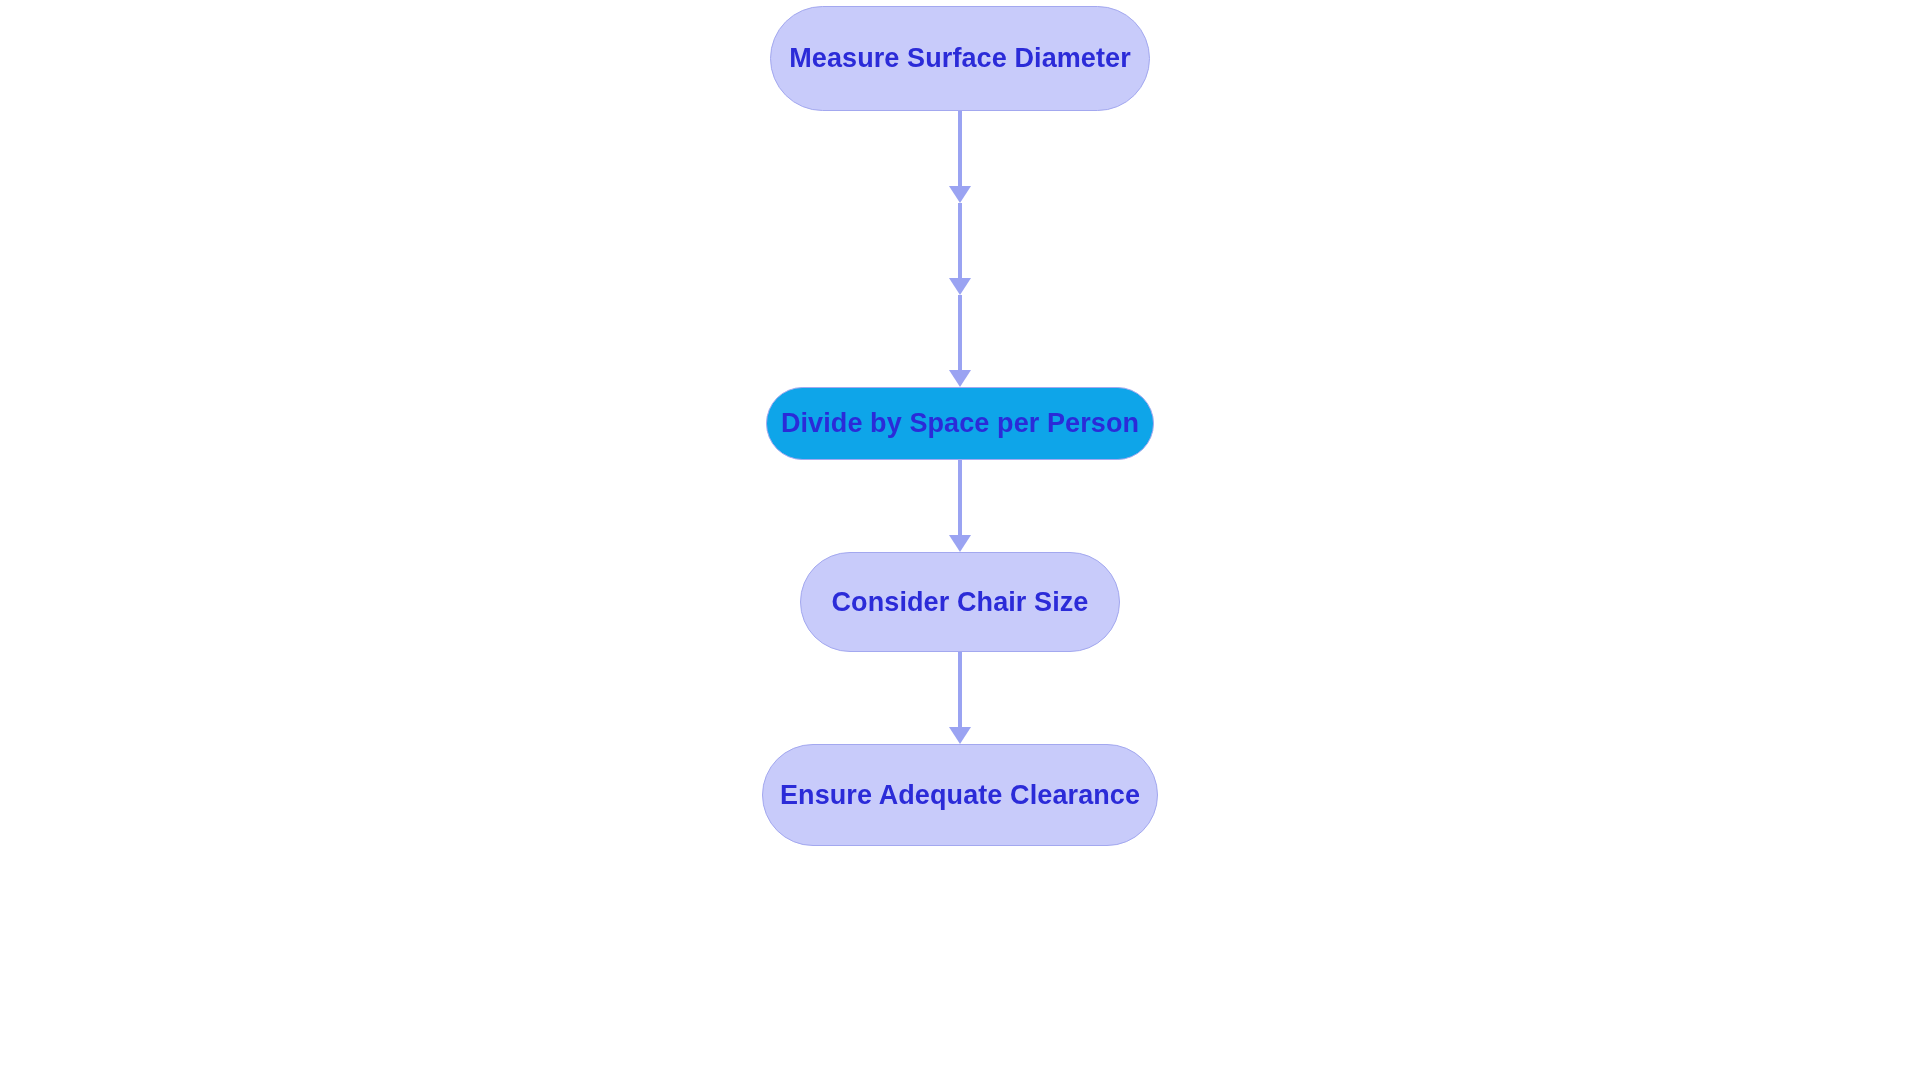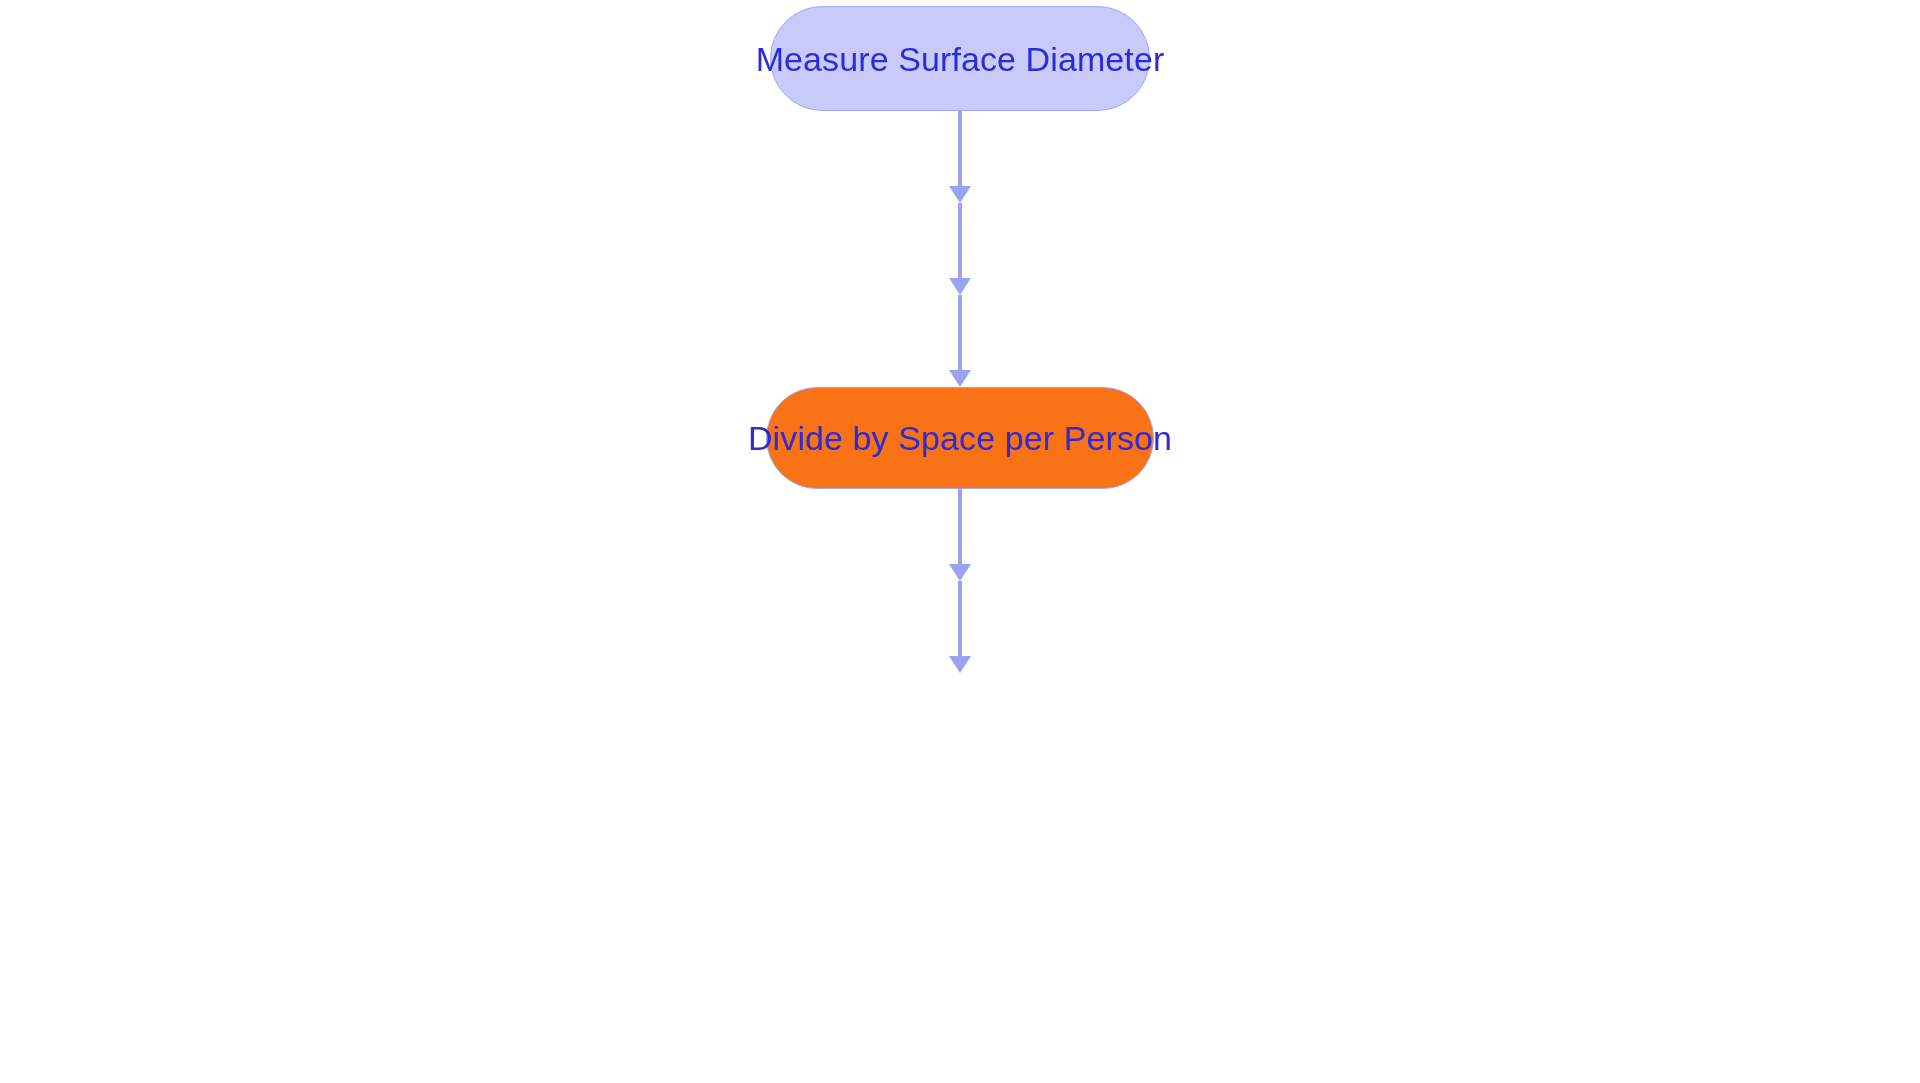--- a/index.html
+++ b/index.html
@@ -41,25 +41,25 @@
     justify-content: center;
     background: #c8cbfa;
     border: 1.6px solid #a3a8ef;
     border-radius: 9999px;
     color: #2b2bd8;
     white-space: nowrap;
     flex: 0 0 auto;
   }
 
   .node-label {
-    font-size: 34px;
+    font-size: 27px;
     line-height: 1;
     letter-spacing: 0.1px;
     color: #2b2bd8;
-    font-weight: 400;
+    font-weight: 700;
     padding: 0 44px;
   }
 
   
   .connector {
     position: relative;
     flex: 0 0 auto;
     width: 24px;
     display: flex;
     flex-direction: column;
@@ -93,25 +93,31 @@
         <div class="connector-head" style="border-top-color: rgb(154, 163, 242);"></div>
       </div>
       <div class="connector" style="height: 92px;">
         <div class="connector-stem" style="background: rgb(154, 163, 242);"></div>
         <div class="connector-head" style="border-top-color: rgb(154, 163, 242);"></div>
       </div>
       <div class="connector" style="height: 92px;">
         <div class="connector-stem" style="background: rgb(154, 163, 242);"></div>
         <div class="connector-head" style="border-top-color: rgb(154, 163, 242);"></div>
       </div>
-      <div class="node" style="width: 388px; height: 102px; background: #f97316; border-color: rgb(163, 168, 239);">
+      <div class="node" style="width: 388px; height: 73px; background: #0ea5e9; border-color: rgb(163, 168, 239);">
         <span class="node-label" style="color: rgb(43, 43, 216);">Divide by Space per Person</span>
       </div>
       <div class="connector" style="height: 92px;">
         <div class="connector-stem" style="background: rgb(154, 163, 242);"></div>
         <div class="connector-head" style="border-top-color: rgb(154, 163, 242);"></div>
       </div>
+      <div class="node" style="width: 320px; height: 100px; background: rgb(200, 203, 250); border-color: rgb(163, 168, 239);">
+        <span class="node-label" style="color: rgb(43, 43, 216);">Consider Chair Size</span>
+      </div>
       <div class="connector" style="height: 92px;">
         <div class="connector-stem" style="background: rgb(154, 163, 242);"></div>
         <div class="connector-head" style="border-top-color: rgb(154, 163, 242);"></div>
+      </div>
+      <div class="node" style="width: 396px; height: 102px; background: rgb(200, 203, 250); border-color: rgb(163, 168, 239);">
+        <span class="node-label" style="color: rgb(43, 43, 216);">Ensure Adequate Clearance</span>
       </div>
     </div>
 </div>
 
 </body></html>

